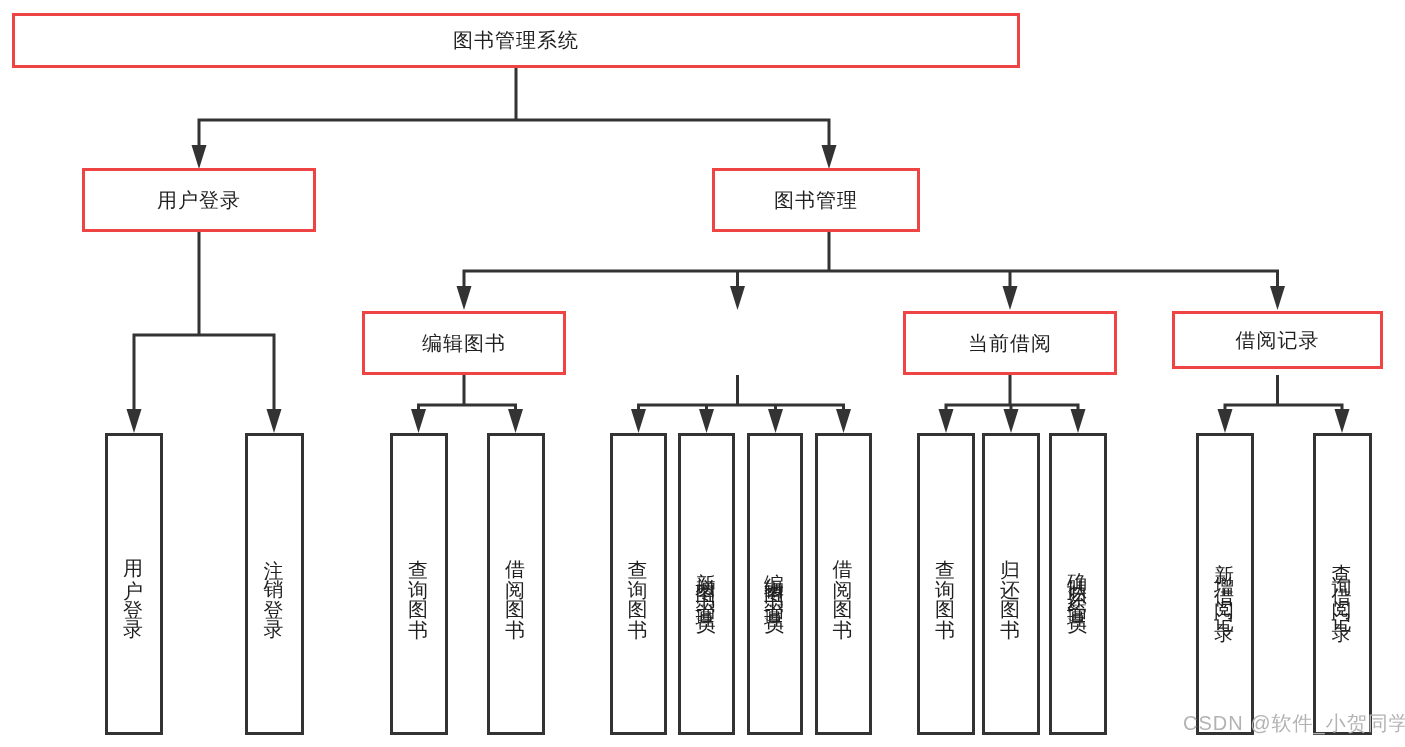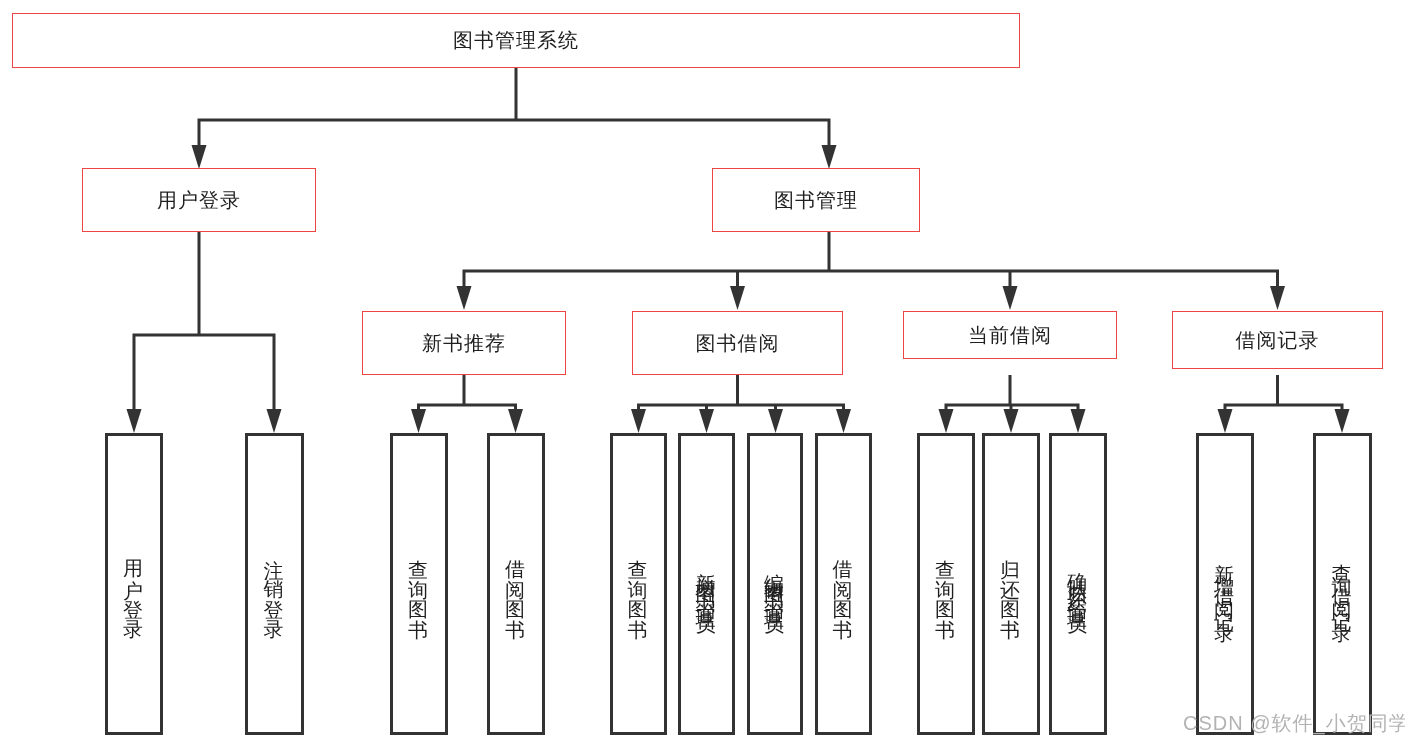--- a/index.html
+++ b/index.html
@@ -13,21 +13,21 @@
     overflow: hidden;
   }
   #connectors {
     position: absolute;
     left: 0; top: 0;
     width: 1405px; height: 747px;
   }
   .node {
     position: absolute;
     box-sizing: border-box;
-    border: 1px solid #ef4444;
+    border: 3px solid #ef4444;
     background: #ffffff;
     display: flex;
     align-items: center;
     justify-content: center;
     font-size: 20px;
     letter-spacing: 1px;
     color: #1f1f1f;
     white-space: nowrap;
   }
   .leaf {
@@ -101,23 +101,22 @@
       <polygon points="1217.5,409 1232.5,409 1225,433"></polygon>
       <polygon points="1334.5,409 1349.5,409 1342,433"></polygon>
     </g>
   </svg>
 
   <div class="node" style="left:12px; top:13px; width:1008px; height:55px;">图书管理系统</div>
 
   <div class="node" style="left:82px; top:168px; width:234px; height:64px;">用户登录</div>
   <div class="node" style="left:712px; top:168px; width:208px; height:64px;">图书管理</div>
 
-  <div class="node" style="left:362px; top:311px; width:204px; height:64px;">新书推荐</div>
-  <div class="node" style="left:632px; top:311px; width:211px; height:64px;">图书借阅</div>
-  <div class="node" style="left:903px; top:311px; width:214px; height:48px;">当前借阅</div>
+  <div class="node" style="left:362px; top:311px; width:204px; height:64px;">编辑图书</div>
+  <div class="node" style="left:903px; top:311px; width:214px; height:64px;">当前借阅</div>
   <div class="node" style="left:1172px; top:311px; width:211px; height:58px;">借阅记录</div>
 
   <div class="leaf sp-wide" style="left:105px; width:58px;">用户登录</div>
   <div class="leaf sp-wide" style="left:245px; width:59px;">注销登录</div>
 
   <div class="leaf sp-wide" style="left:390px; width:58px;">查询图书</div>
   <div class="leaf sp-wide" style="left:487px; width:58px;">借阅图书</div>
 
   <div class="leaf sp-wide" style="left:610px; width:57px;">查询图书</div>
   <div class="leaf sp-tight" style="left:678px; width:57px;">新增图书（管理员）</div>

